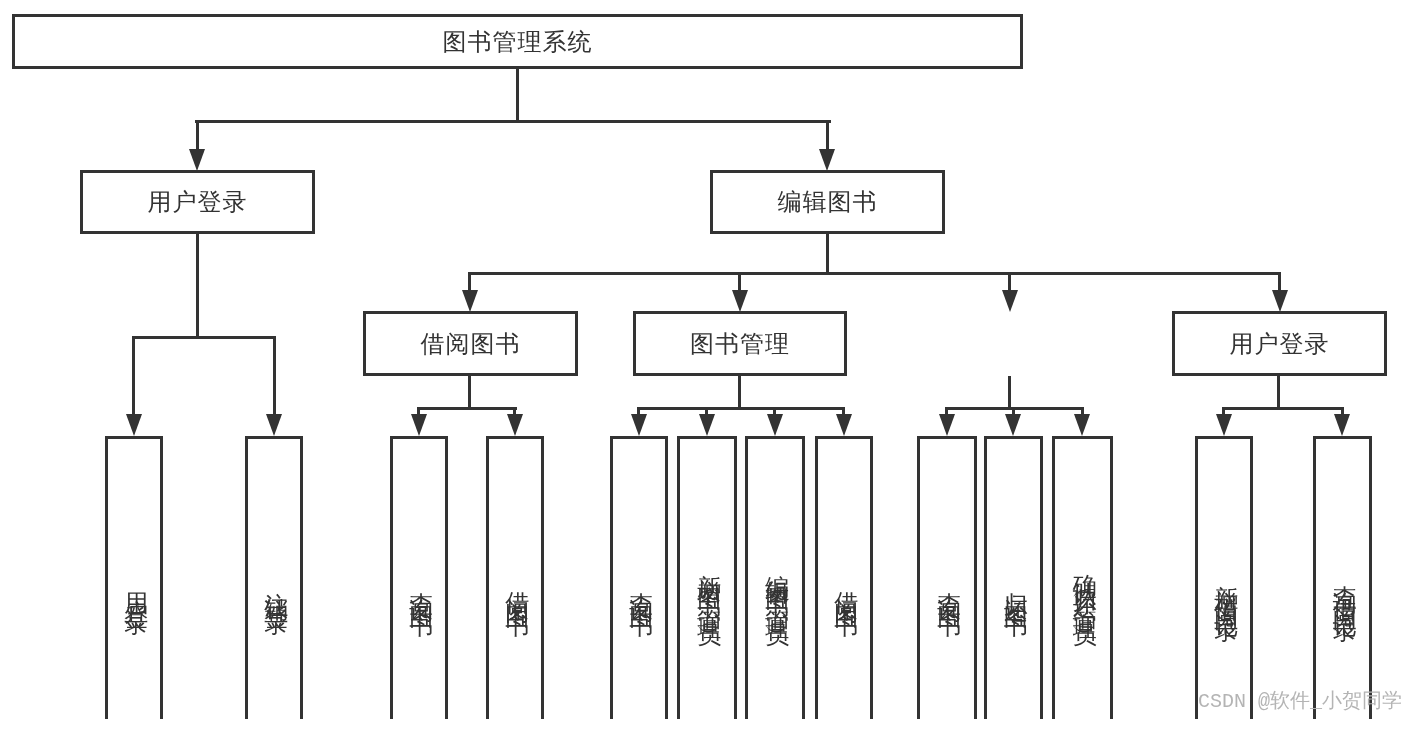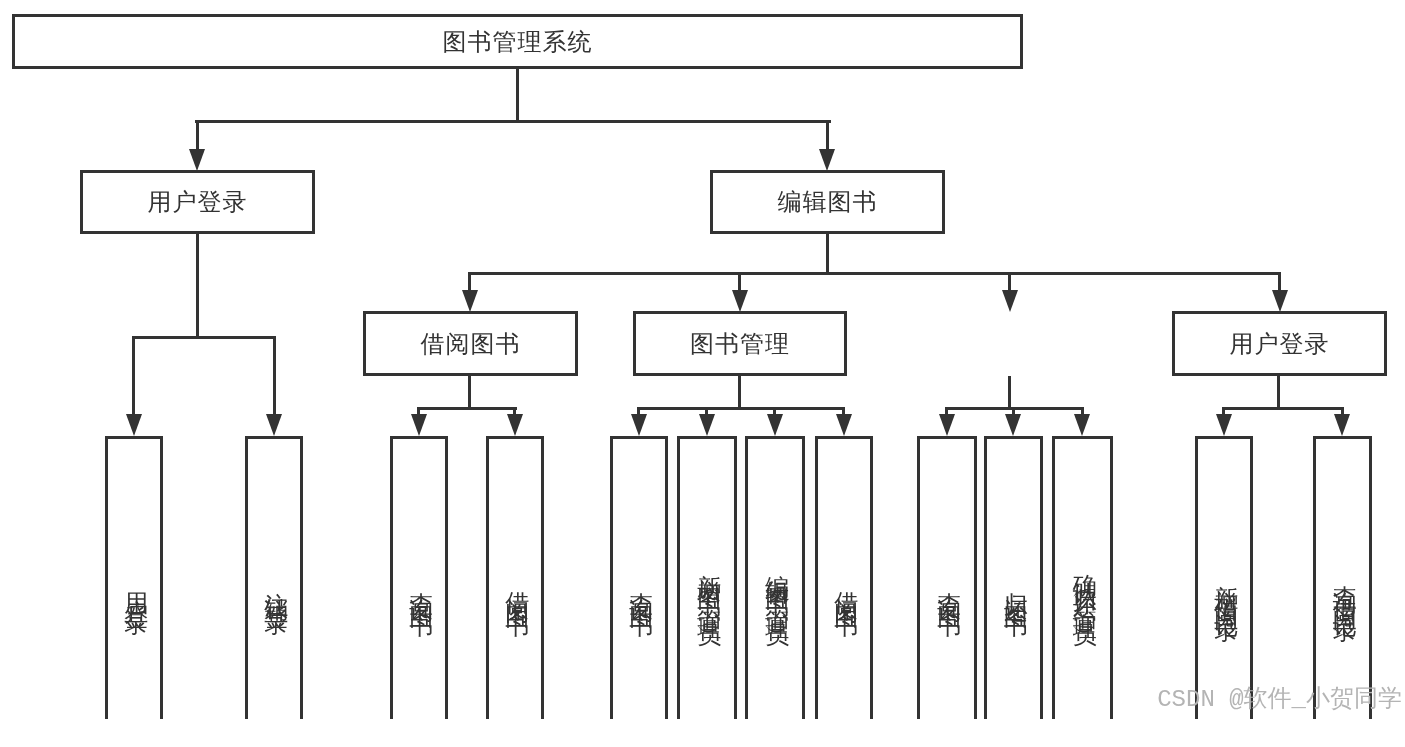--- a/index.html
+++ b/index.html
@@ -24,21 +24,21 @@
     letter-spacing:7px;line-height:1.1;color:var(--text);
   }
   .vline{position:absolute;width:3px;background:var(--line);}
   .hline{position:absolute;height:3px;background:var(--line);}
   .arrow{
     position:absolute;width:0;height:0;
     border-left:8px solid transparent;border-right:8px solid transparent;
     border-top:22px solid var(--line);
   }
   .watermark{
-    position:absolute;right:3px;bottom:5px;font-size:24px;
+    position:absolute;right:3px;bottom:5px;font-size:20px;
     color:var(--watermark);white-space:nowrap;z-index:5;
   }
 </style>
 </head>
 <body>
 
 <div class="canvas">
 
   <div class="vline" style="left:516px;top:69px;height:54px"></div>
   <div class="hline" style="left:195px;top:120px;width:636px"></div>

